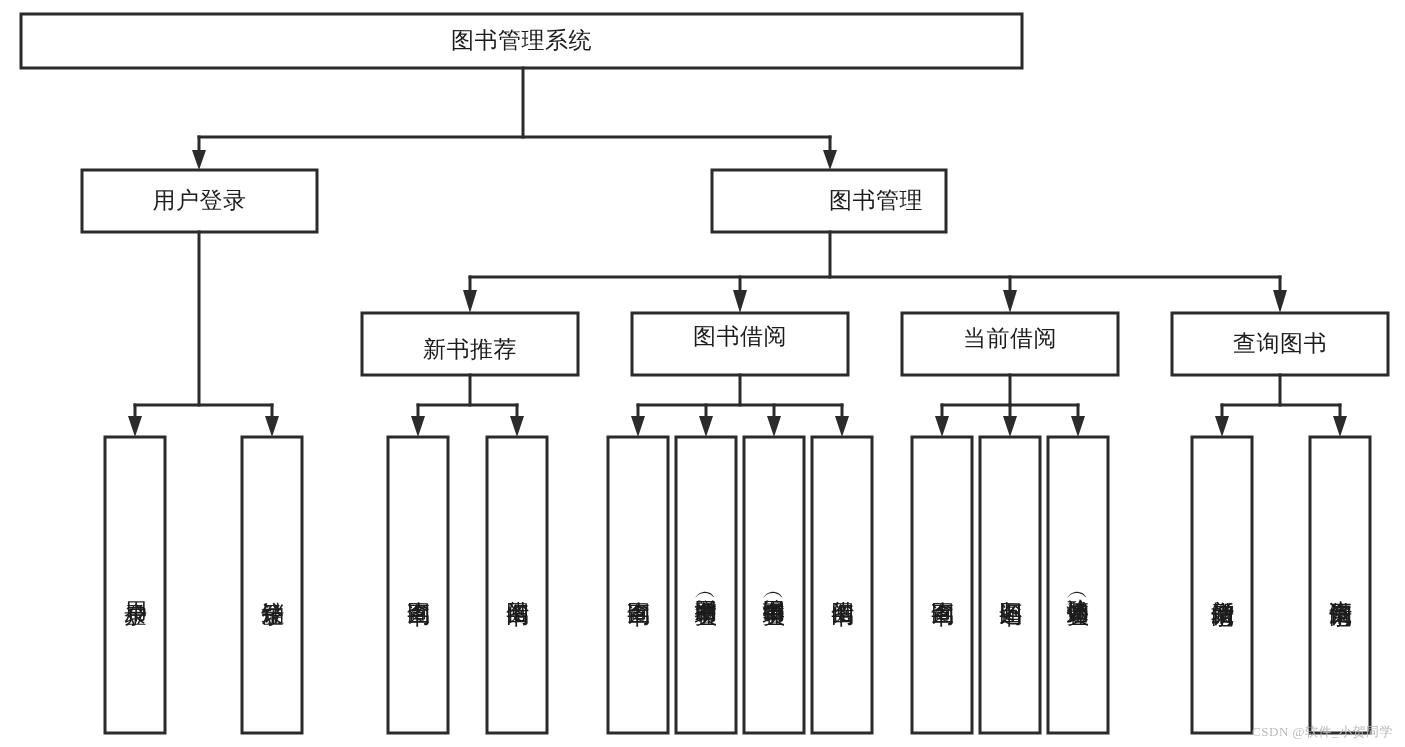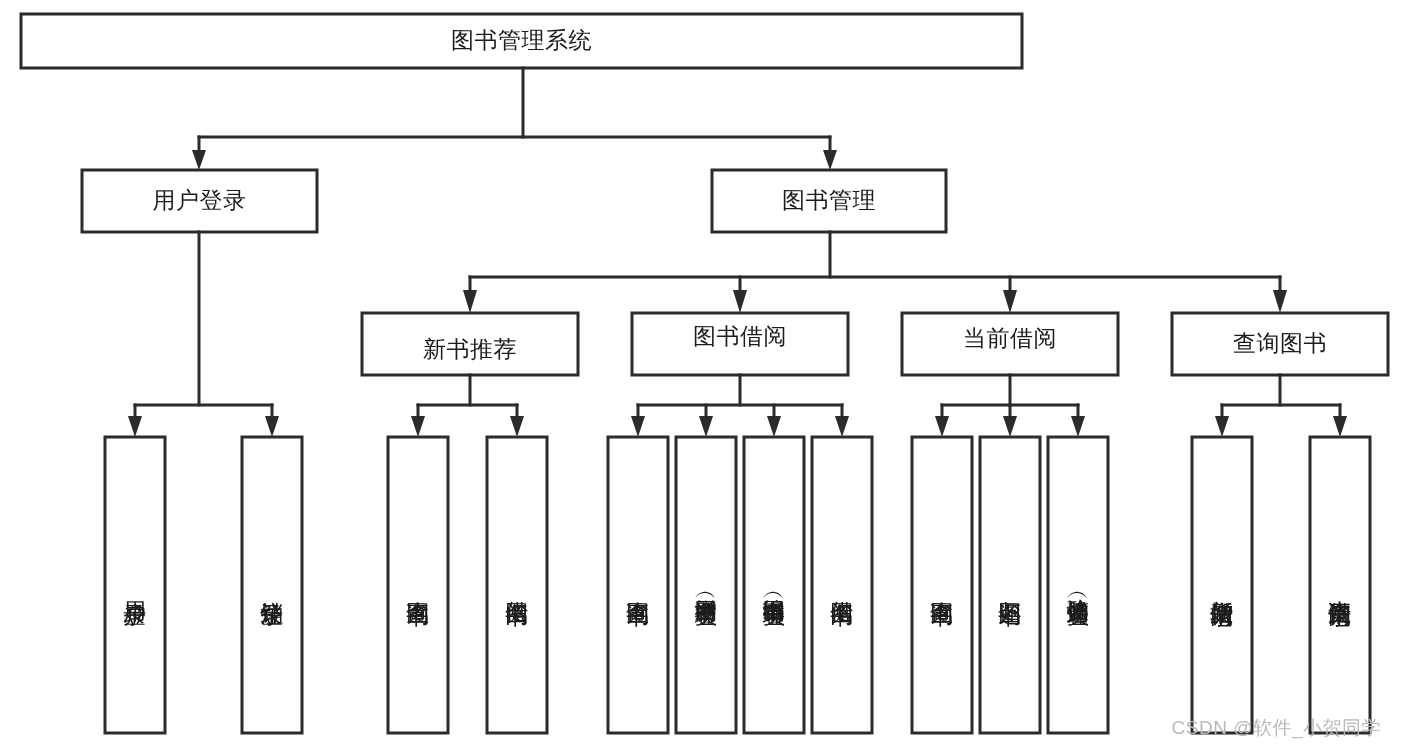--- a/index.html
+++ b/index.html
@@ -12,20 +12,21 @@
     height: 747px;
     font-family: "Liberation Sans", "DejaVu Sans", sans-serif;
     overflow: hidden;
     position: relative;
   }
   #diagram-root {
     position: relative;
     width: 1405px;
     height: 747px;
     background: #ffffff;
+    font-family: Liberation Serif, serif;
   }
   svg#diagram-svg {
     position: absolute;
     left: 0;
     top: 0;
     width: 1405px;
     height: 747px;
   }
   .box-rect {
     fill: #ffffff;
@@ -66,24 +67,24 @@
     writing-mode: vertical-rl;
     text-orientation: upright;
     pointer-events: none;
     text-align: center;
   }
   .leaf-label-tall {
     font-size: 22px;
   }
   .watermark {
     position: absolute;
-    right: 24px;
+    right: 12px;
     bottom: 6px;
     color: #b9b9b9;
-    font-size: 19px;
+    font-size: 13px;
     letter-spacing: 0.5px;
     white-space: nowrap;
     user-select: none;
   }
 </style>
 </head>
 <body>
 
 <div id="diagram-root">
 
@@ -175,21 +176,21 @@
     <rect class="box-rect" x="980" y="437" width="60" height="296"></rect>
     <rect class="box-rect" x="1048" y="437" width="60" height="296"></rect>
 
     <rect class="box-rect" x="1192" y="437" width="60" height="296"></rect>
     <rect class="box-rect" x="1310" y="437" width="60" height="296"></rect>
   </svg>
 
   <div class="node-label-h" style="left:21px; top:14px; width:1001px; height:54px;">图书管理系统</div>
 
   <div class="node-label-h" style="left:82px; top:170px; width:235px; height:62px;">用户登录</div>
-  <div class="node-label-h" style="left:712px; top:170px; width:234px; height:62px;">图书管理</div>
+  <div class="node-label-h" style="left:712px; top:170px; width:234px; height:62px;padding-left:47px;">图书管理</div>
 
   <div class="node-label-h" style="left:362px; top:313px; width:216px; height:74px;">新书推荐</div>
   <div class="node-label-h" style="left:632px; top:313px; width:216px; height:48px;">图书借阅</div>
   <div class="node-label-h" style="left:902px; top:313px; width:216px; height:51px;">当前借阅</div>
   <div class="node-label-h" style="left:1172px; top:313px; width:216px; height:62px;">查询图书</div>
 
   <div class="node-label-v" style="left:105px; top:437px; width:60px; height:296px;">用户登录</div>
   <div class="node-label-v" style="left:242px; top:437px; width:60px; height:296px;">注销登录</div>
 
   <div class="node-label-v" style="left:388px; top:437px; width:60px; height:296px;">查询图书</div>

